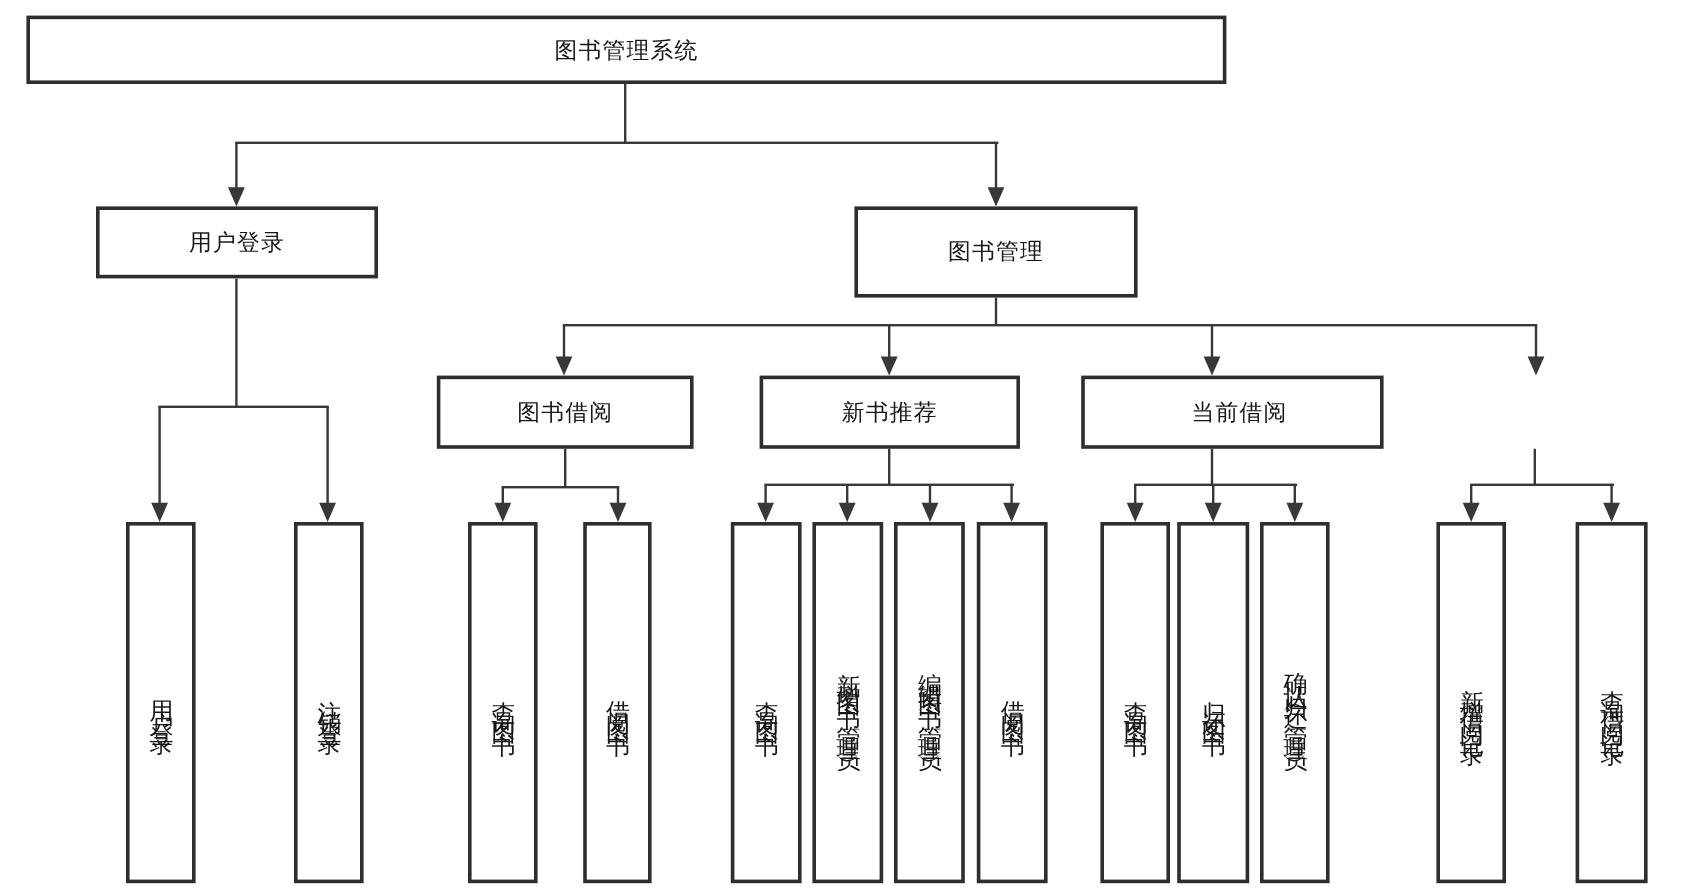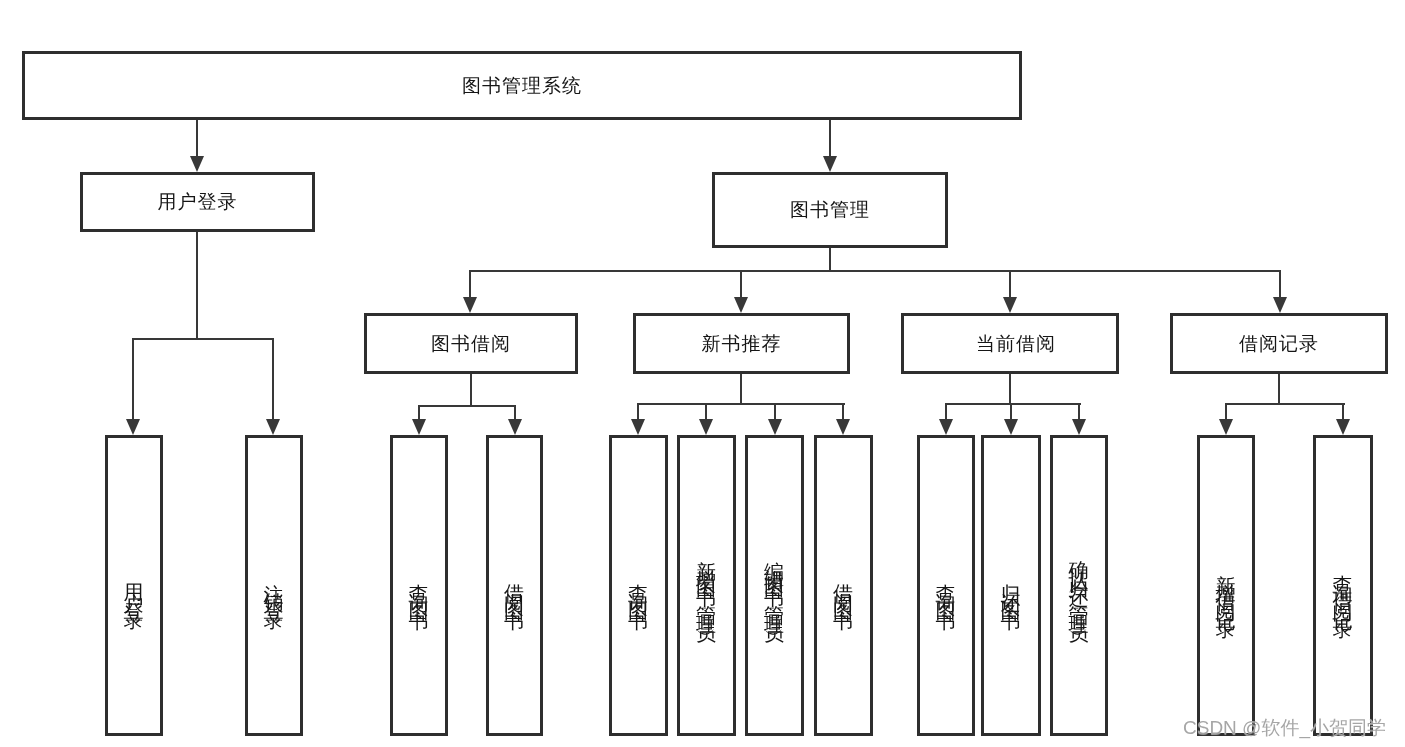--- a/index.html
+++ b/index.html
@@ -27,47 +27,44 @@
     position:absolute; left:1183px; top:715px; z-index:5;
     color:#a6a6a6; font-size:19px; white-space:nowrap;
     text-shadow:0 1px 1px rgba(255,255,255,0.6);
   }
 </style>
 </head>
 <body>
 
 <div class="canvas">
 
-  <div class="node" style="left:22px; top:13px; width:1000px; height:69px;margin-top:38px;">
+  <div class="node" style="left:22px; top:13px; width:1000px; height:57px;">
     <span>图书管理系统</span>
   </div>
 
   <div class="node" style="left:80px; top:172px; width:235px; height:60px;">
     <span>用户登录</span>
   </div>
 
   <div class="node" style="left:712px; top:172px; width:236px; height:76px;">
     <span>图书管理</span>
   </div>
 
   <div class="node" style="left:364px; top:313px; width:214px; height:61px;">
     <span>图书借阅</span>
   </div>
 
   <div class="node" style="left:633px; top:313px; width:217px; height:61px;">
     <span>新书推荐</span>
   </div>
 
-  <div class="node" style="left:901px; top:313px; width:218px; height:61px;padding-left:12px;">
+  <div class="node" style="left:901px; top:313px; width:252px; height:61px;padding-left:12px;">
     <span>当前借阅</span>
   </div>
 
-  <div class="node" style="left:1170px; top:313px; width:218px; height:61px;">
-    <span>借阅记录</span>
-  </div>
 
   <div class="node vertical" style="left:105px; top:435px; width:58px; height:301px;">
     <span>用户登录</span>
   </div>
 
   <div class="node vertical" style="left:245px; top:435px; width:58px; height:301px;">
     <span>注销登录</span>
   </div>
 
   <div class="node vertical" style="left:390px; top:435px; width:58px; height:301px;">
@@ -166,15 +163,14 @@
   <div class="line" style="left:1078px; top:404px; width:2px;   height:17px;"></div>
   <div class="arrow" style="left:1072px; top:419px;"></div>
 
   <div class="line" style="left:1278px; top:374px; width:2px;   height:31px;"></div>
   <div class="line" style="left:1225px; top:403px; width:120px; height:2px;"></div>
   <div class="line" style="left:1225px; top:404px; width:2px;   height:17px;"></div>
   <div class="arrow" style="left:1219px; top:419px;"></div>
   <div class="line" style="left:1342px; top:404px; width:2px;   height:17px;"></div>
   <div class="arrow" style="left:1336px; top:419px;"></div>
 
-  <div class="watermark">CSDN @软件_小贺同学</div>
 
 </div>
 
 </body></html>

